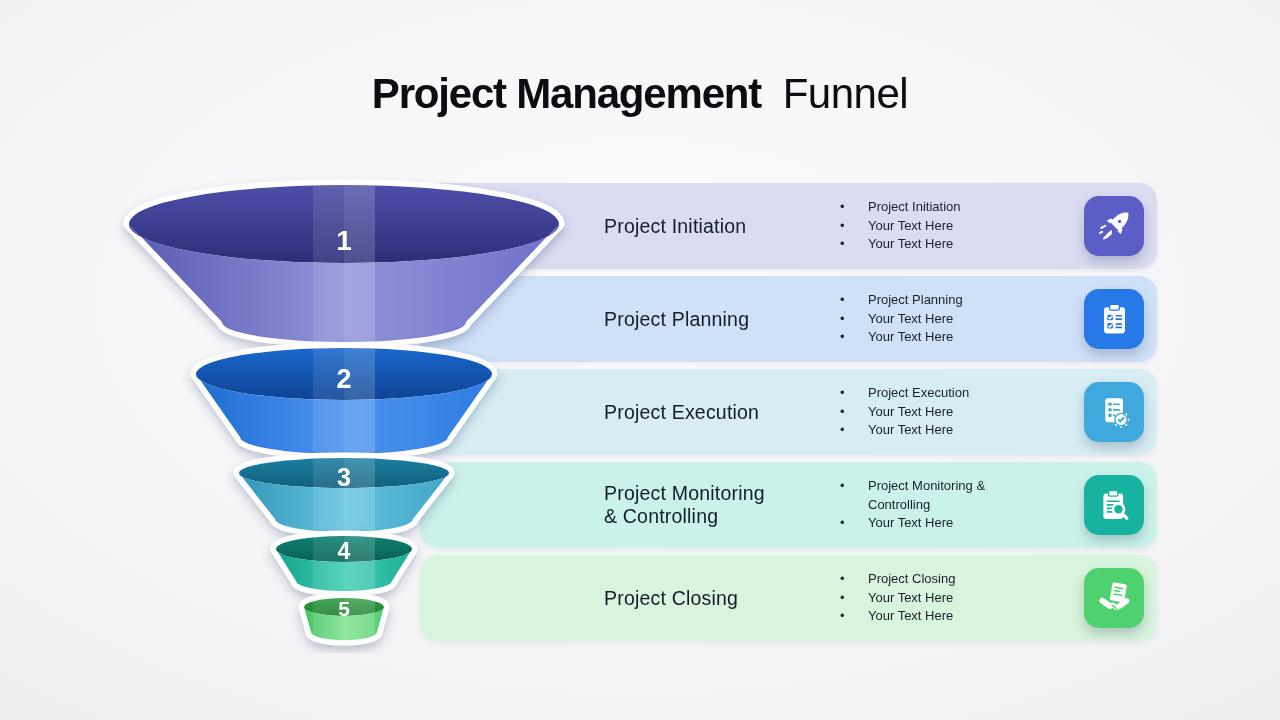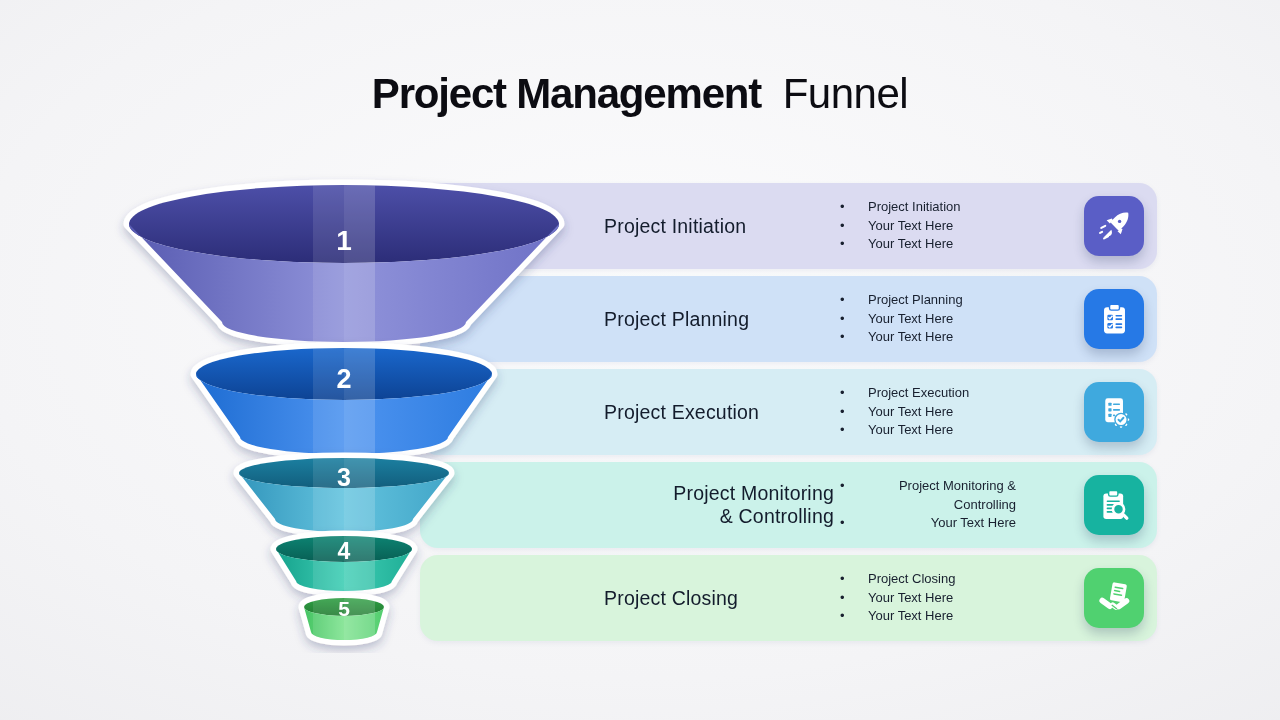--- a/index.html
+++ b/index.html
@@ -134,21 +134,21 @@
       <rect x="15.5" y="11.3" width="1.5" height="2" rx=".5" transform="rotate(180 16.25 16.6)"></rect>
       <rect x="15.5" y="11.3" width="1.5" height="2" rx=".5" transform="rotate(225 16.25 16.6)"></rect>
       <rect x="15.5" y="11.3" width="1.5" height="2" rx=".5" transform="rotate(270 16.25 16.6)"></rect>
       <rect x="15.5" y="11.3" width="1.5" height="2" rx=".5" transform="rotate(315 16.25 16.6)"></rect>
     </g>
     <circle cx="16.25" cy="16.6" r="4" fill="#fff" style="stroke:var(--icon-bg);stroke-width:.9"></circle>
     <path d="M14.6 16.7l1.1 1.1 2.1-2.4" fill="none" style="stroke:var(--icon-bg)" stroke-width="1.25" stroke-linecap="round"></path>
   </svg>
         </div>
   </div>
-      <div class="row" style="top: 462px; text-align: right; --bg: #cbf2ea; --icon-bg: #17b3a0;">
+      <div class="row" style="top: 462px; --bg: #cbf2ea; --icon-bg: #17b3a0;">
     <div class="row-label">Project Monitoring
 &amp; Controlling</div>
     <ul class="bullets">
           <li>Project Monitoring  &amp; Controlling</li>
           <li>Your Text Here</li>
         </ul>
     <div class="icon-tile">
           <svg viewBox="0 0 24 24">
     <rect x="4.8" y="4.2" width="12.8" height="16.6" rx="1.8" fill="#fff"></rect>
     <rect x="8.2" y="2.3" width="6" height="3.6" rx="1" fill="#fff" style="stroke:var(--icon-bg);stroke-width:.9"></rect>

